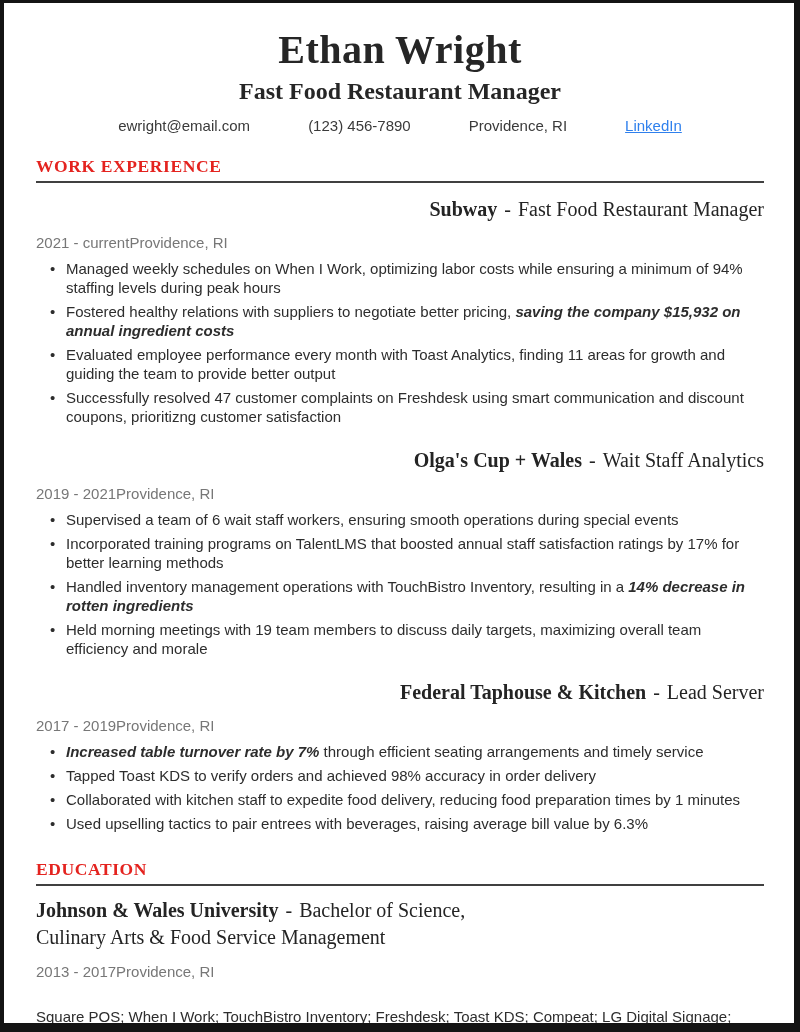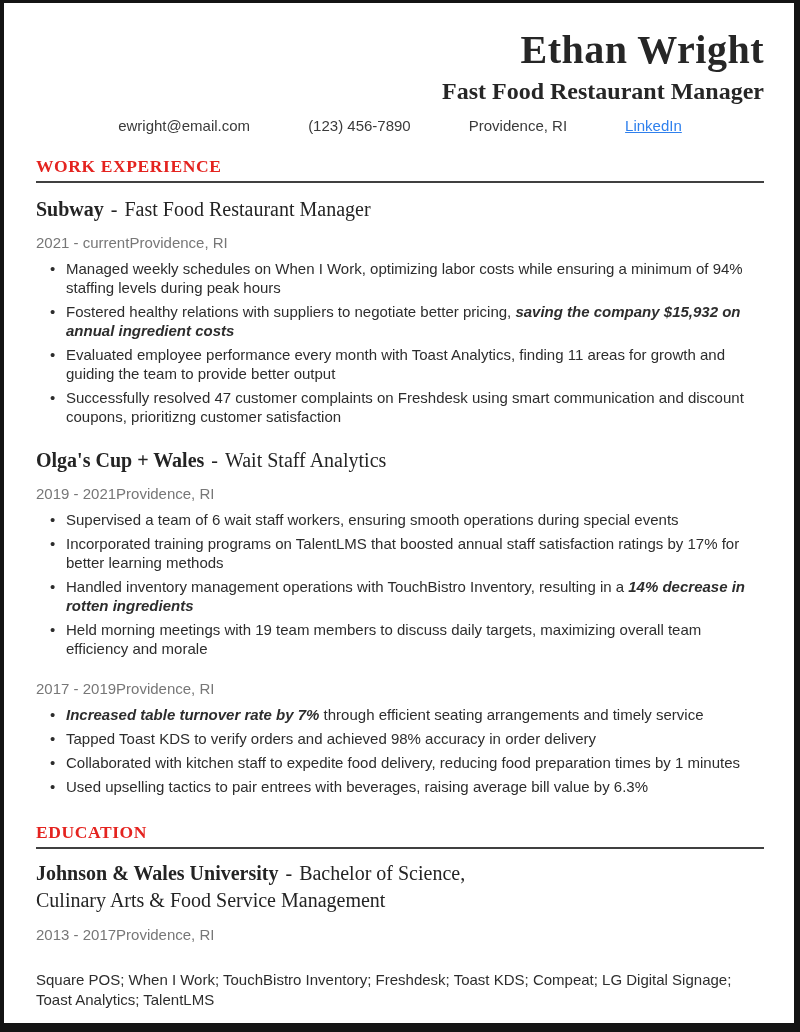--- a/index.html
+++ b/index.html
@@ -15,21 +15,21 @@
     width:800px;height:1032px;
     background:#ffffff;
     border-style:solid;border-color:#141414;
     border-width:3px 6px 9px 4px;
     padding:24px 30px 0 32px;
     font-family:"Liberation Sans",sans-serif;
     color:var(--body);
     overflow:hidden;
   }
   
-  .hdr{text-align:right;}
+  .hdr{text-align:center;}
   .name{
     font-family:"Liberation Serif",serif;
     font-size:40px;font-weight:700;line-height:1.15;
     color:#262626;letter-spacing:.5px;
   }
   .title{
     font-family:"Liberation Serif",serif;
     font-size:24px;font-weight:700;line-height:1.3;
     color:#262626;margin-top:3px;
   }
@@ -46,21 +46,21 @@
     font-size:17.5px;font-weight:700;letter-spacing:.6px;
     color:var(--red);
     padding-bottom:4px;
     border-bottom:2px solid #404040;
   }
   
   .job{margin-top:13px;}
   .job + .job{margin-top:21px;}
   .job-heading{
     font-family:"Liberation Serif",serif;
-    font-size:20px;font-weight:400;color:#242424;line-height:26px;
+    font-size:20px;font-weight:400;color:#242424;line-height:26px;text-align:right;
   }
   .company{font-weight:700;}
   .sep{margin:0 7px;color:#242424;}
   .meta{
     display:flex;justify-content:flex-start;
     font-size:15px;color:var(--meta);
     margin-top:11px;line-height:20px;
   }
   ul.bullets{list-style:none;margin-top:6px;}
   ul.bullets li{
@@ -154,20 +154,23 @@
               <span class="btext"><span>Handled inventory management operations with TouchBistro Inventory, resulting in a </span><span class="bi">14% decrease in rotten ingredients</span></span>
             </li>
             <li>
               <span class="dot">•</span>
               <span class="btext"><span>Held morning meetings with 19 team members to discuss daily targets, maximizing overall team efficiency and morale</span></span>
             </li>
           </ul>
   </article>
 
   <article class="job">
+    <h3 class="job-heading">
+      <span class="company">Federal Taphouse &amp; Kitchen</span><span class="sep">-</span><span class="role">Lead Server</span>
+    </h3>
     <div class="meta">
       <span class="dates">2017 - 2019</span>
       <span class="loc">Providence, RI</span>
     </div>
     <ul class="bullets">
             <li>
               <span class="dot">•</span>
               <span class="btext"><span class="bi">Increased table turnover rate by 7%</span><span> through efficient seating arrangements and timely service</span></span>
             </li>
             <li>

